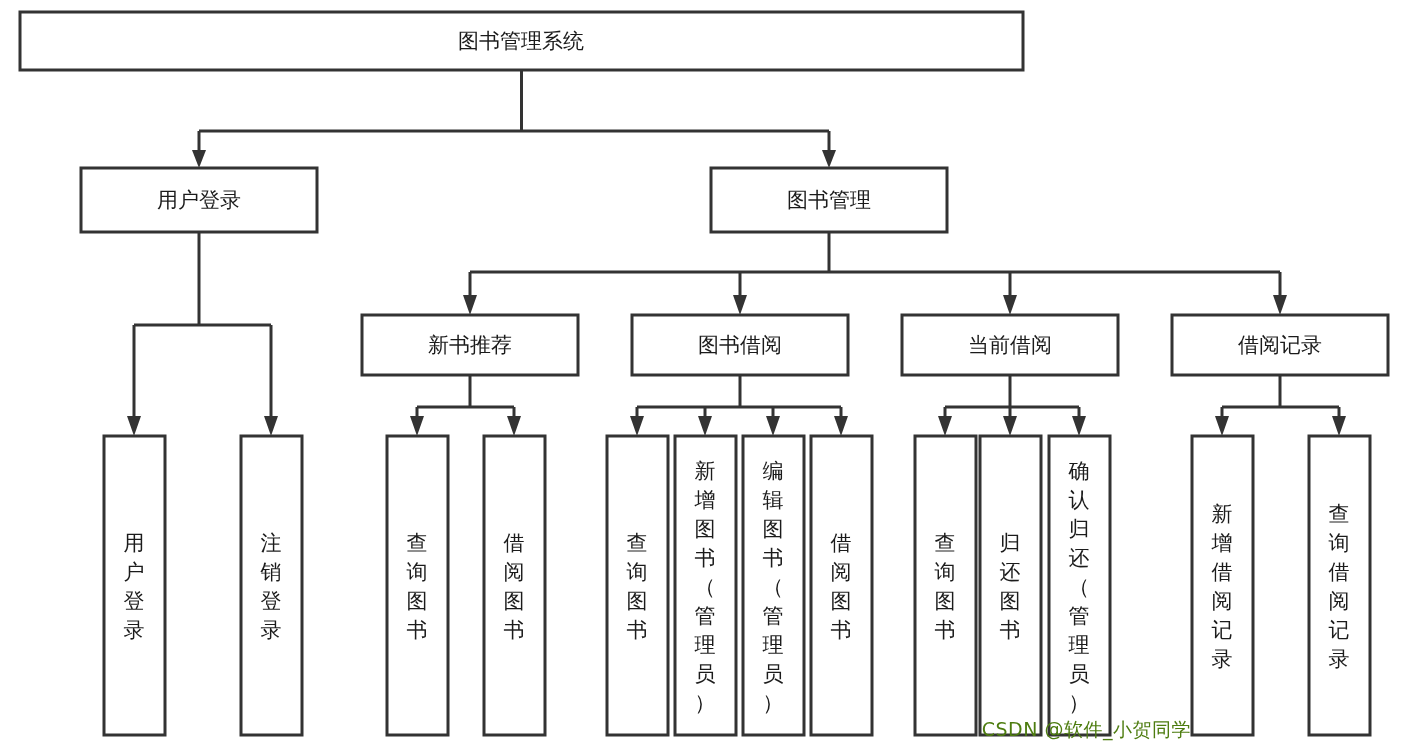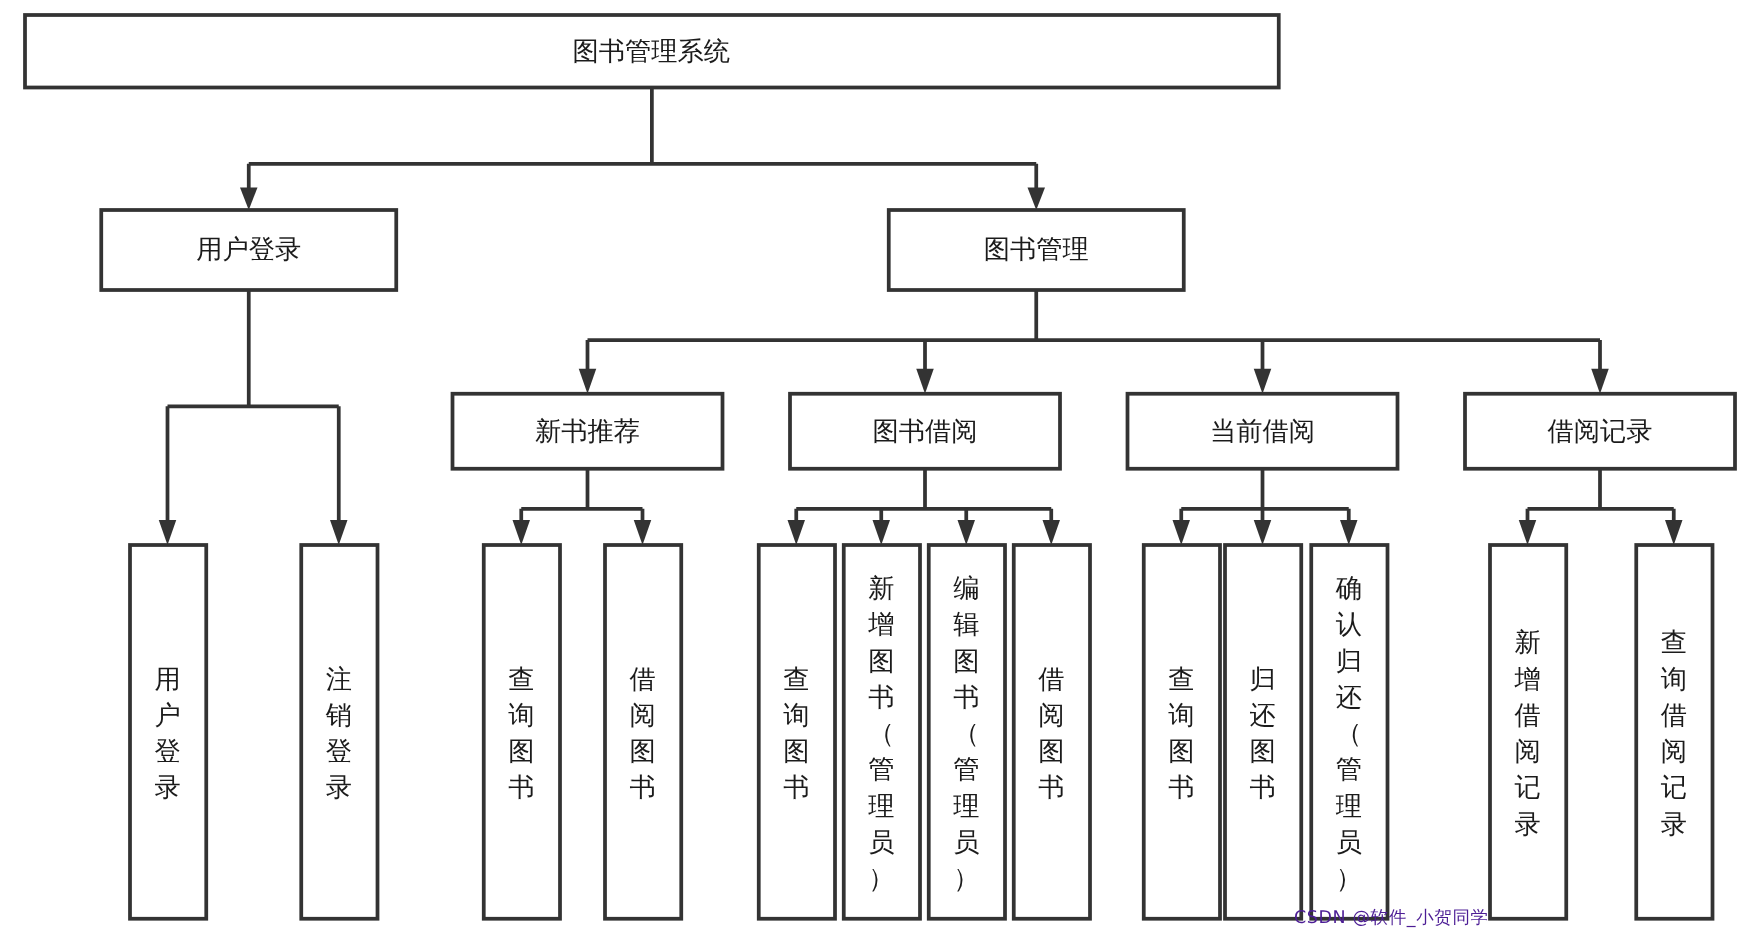--- a/index.html
+++ b/index.html
@@ -54,22 +54,22 @@
     font-family: "DejaVu Sans", "Liberation Sans", sans-serif;
     font-size: 21px;
     fill: #1b1b1b;
     text-anchor: middle;
   }
   .watermark-text {
     position: absolute;
     right: 12px;
     bottom: 4px;
     font-family: "DejaVu Sans", "Liberation Sans", sans-serif;
-    font-size: 14px;
-    color: #4c1d95;
+    font-size: 19px;
+    color: #4d7c0f;
     white-space: nowrap;
     letter-spacing: 0.5px;
     user-select: none;
   }
 </style>
 </head>
 <body>
 
 <div id="diagram-root">
 

